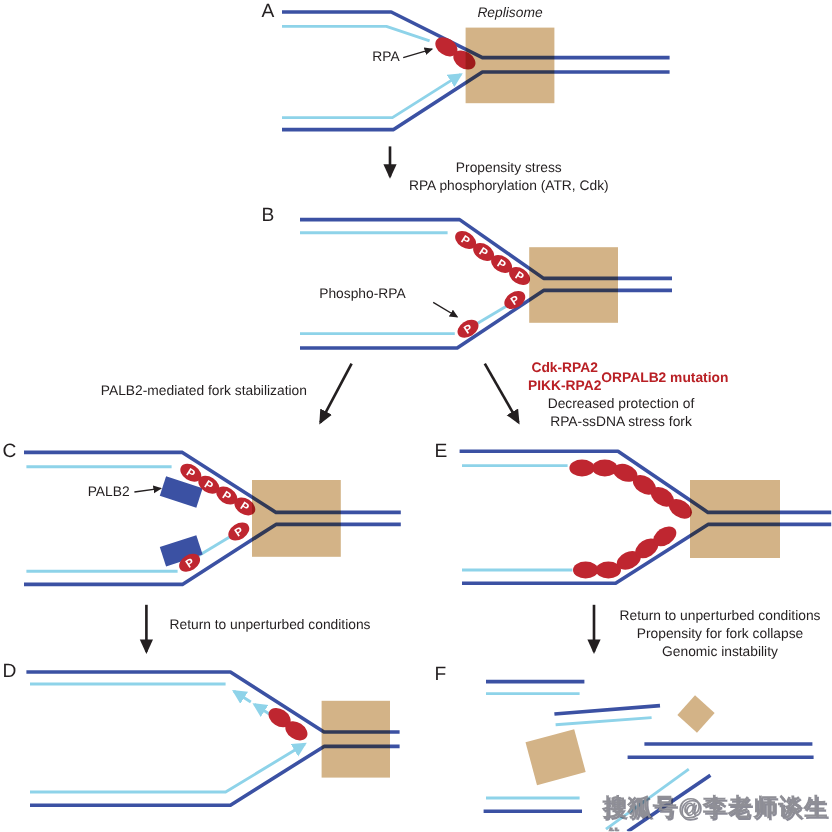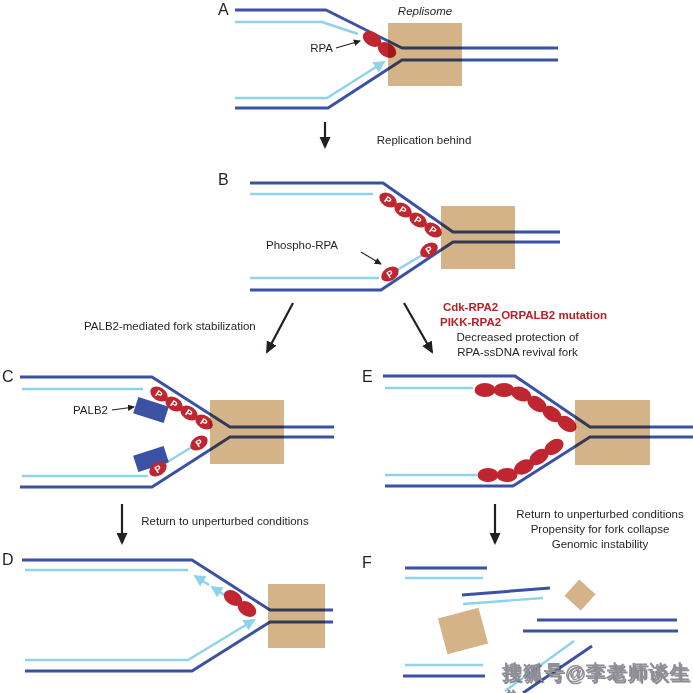--- a/index.html
+++ b/index.html
@@ -216,40 +216,41 @@
           <rect class="frag-tan" x="-11" y="-11" width="22" height="22"></rect>
         </g>
   </g>
 </svg>
 
 <div class="lbl letter" style="left:218px;top:1px;">A</div>
 <div class="lbl small center" style="left:383px;top:4px;width:84px;font-style:italic;">Replisome</div>
 <div class="lbl small right" style="left:300px;top:41px;width:33px;">RPA</div>
 
 <div class="lbl small center" style="left:338px;top:133px;width:172px;">
-  <div>Replication behind</div>
+  <div>Propensity stress</div>
+  <div>RPA phosphorylation (ATR, Cdk)</div>
 </div>
 
 <div class="lbl letter" style="left:218px;top:171px;">B</div>
 <div class="lbl small right" style="left:261px;top:238px;width:82px;text-align:center;">Phospho-RPA</div>
 
 <div class="lbl small" style="left:84px;top:319px;">PALB2-mediated fork stabilization</div>
 
 <div class="lbl small" style="left:440px;top:300px;">
   <div style="display:flex;align-items:center;gap:0;">
     <div class="red-bold center">
       <div>Cdk-RPA2</div>
       <div>PIKK-RPA2</div>
     </div>
     <div class="red-bold">OR</div>
     <div class="red-bold">PALB2 mutation</div>
   </div>
   <div class="center" style="width:165px;margin-left:-5px;text-align:center;">
     <div>Decreased protection of</div>
-    <div>RPA-ssDNA revival fork</div>
+    <div>RPA-ssDNA stress fork</div>
   </div>
 </div>
 
 <div class="lbl letter" style="left:2px;top:368px;">C</div>
 <div class="lbl small right" style="left:72px;top:403px;width:36px;">PALB2</div>
 <div class="lbl letter" style="left:362px;top:368px;">E</div>
 
 <div class="lbl small center" style="left:130px;top:514px;width:190px;">
   <div>Return to unperturbed conditions</div>
 </div>

